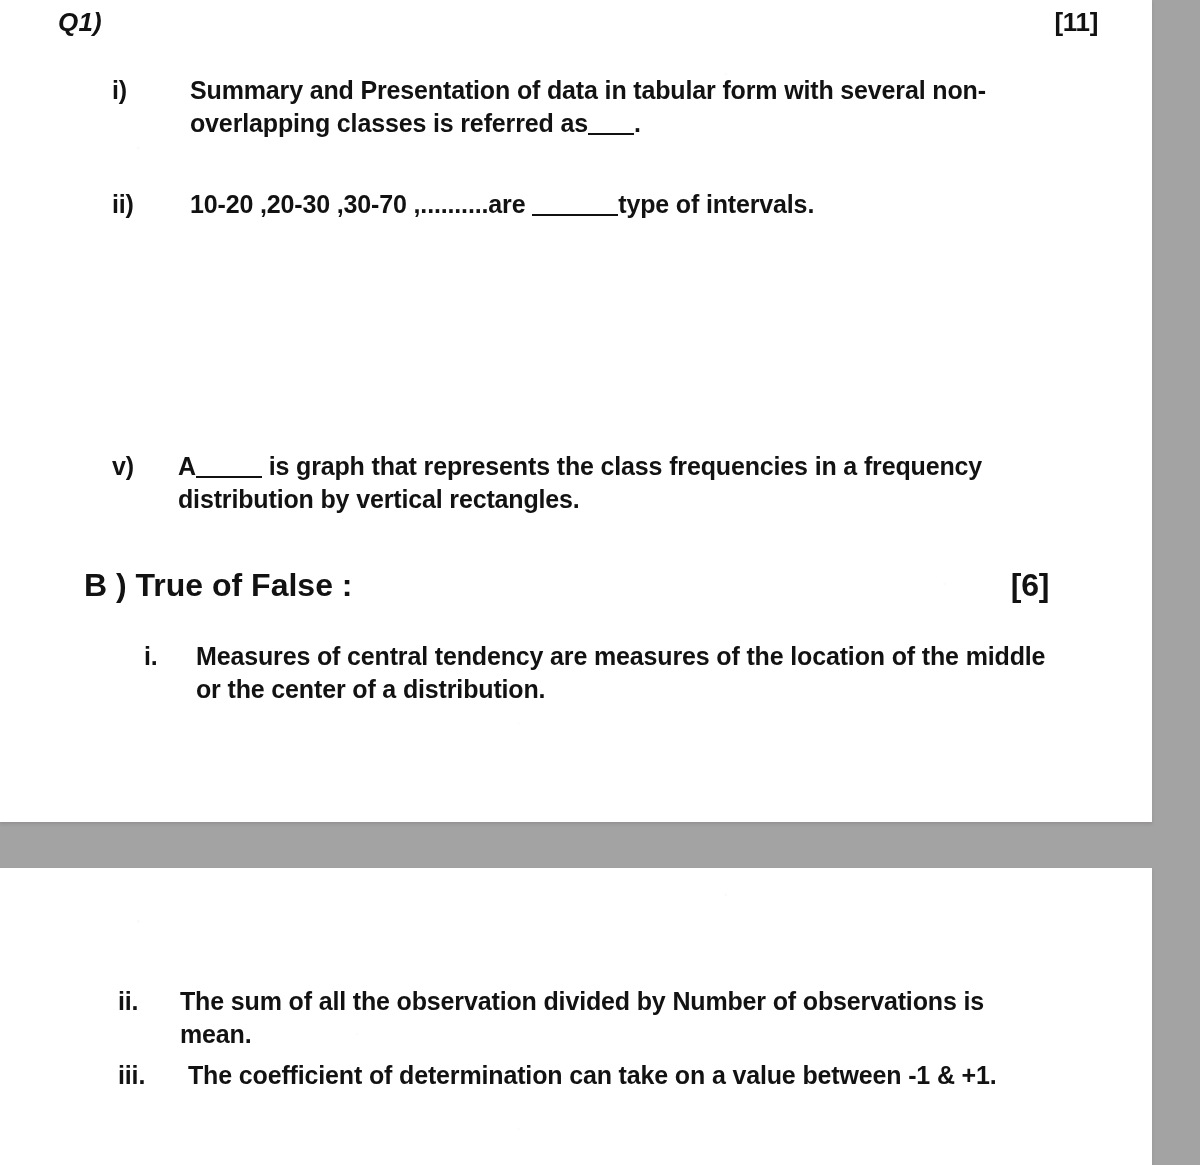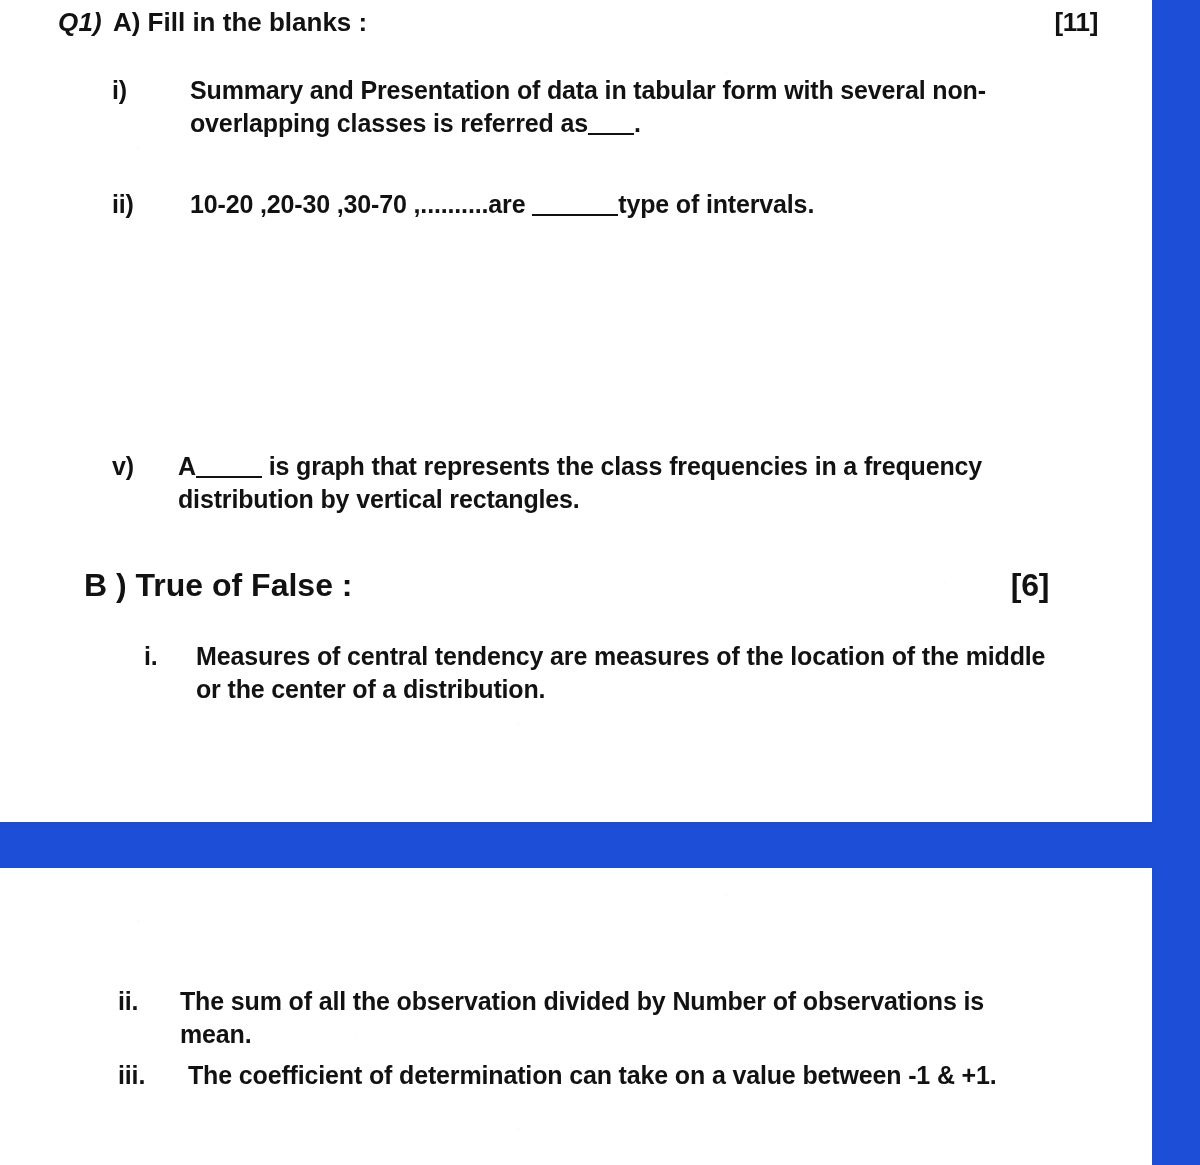--- a/index.html
+++ b/index.html
@@ -13,21 +13,21 @@
     background: #fdeeee;
     font-family: "Liberation Sans", sans-serif;
     overflow: hidden;
     position: relative;
   }
 
   
   .scan {
     position: absolute;
     inset: 0;
-    background: #1d4ed8;
+    background: #a3a3a3;
   }
 
   
   .card {
     position: absolute;
     left: 0;
     background: #ffffff;
     box-shadow: 0 2px 3px rgba(80, 60, 60, .18);
   }
   .card-top {
@@ -161,21 +161,20 @@
 
 <div class="scan">
 
   <div class="card card-top">
     <div class="grain"></div>
 
     <div class="sheet">
 
       <div class="q-head">
         <span class="qno">Q1)</span>
-        <span class="qtitle">A) Fill in the blanks :</span>
         <span class="marks">[11]</span>
       </div>
 
       <div class="item it-i">
         <span class="marker">i)</span>
         <span class="body"><span>Summary and Presentation of data in tabular form with several non-overlapping classes is referred as</span><span class="blank b-sm"></span><span>.</span></span>
       </div>
 
       <div class="item it-ii">
         <span class="marker">ii)</span>

